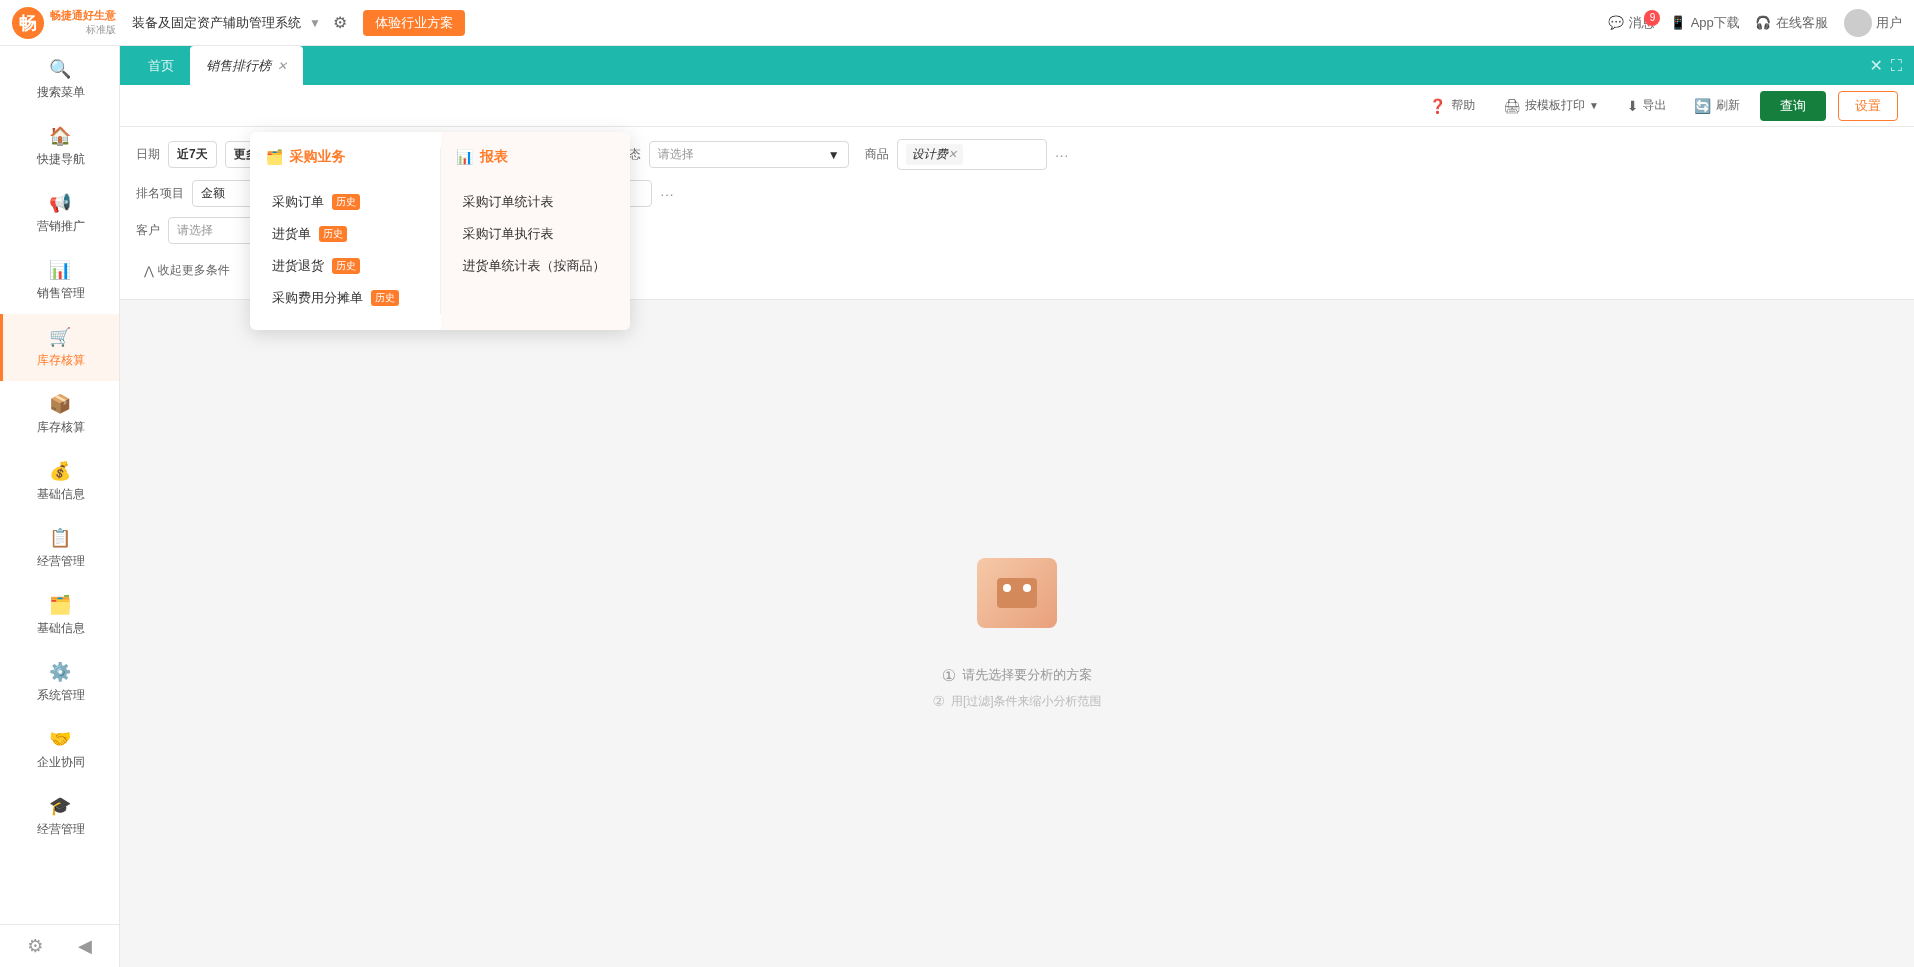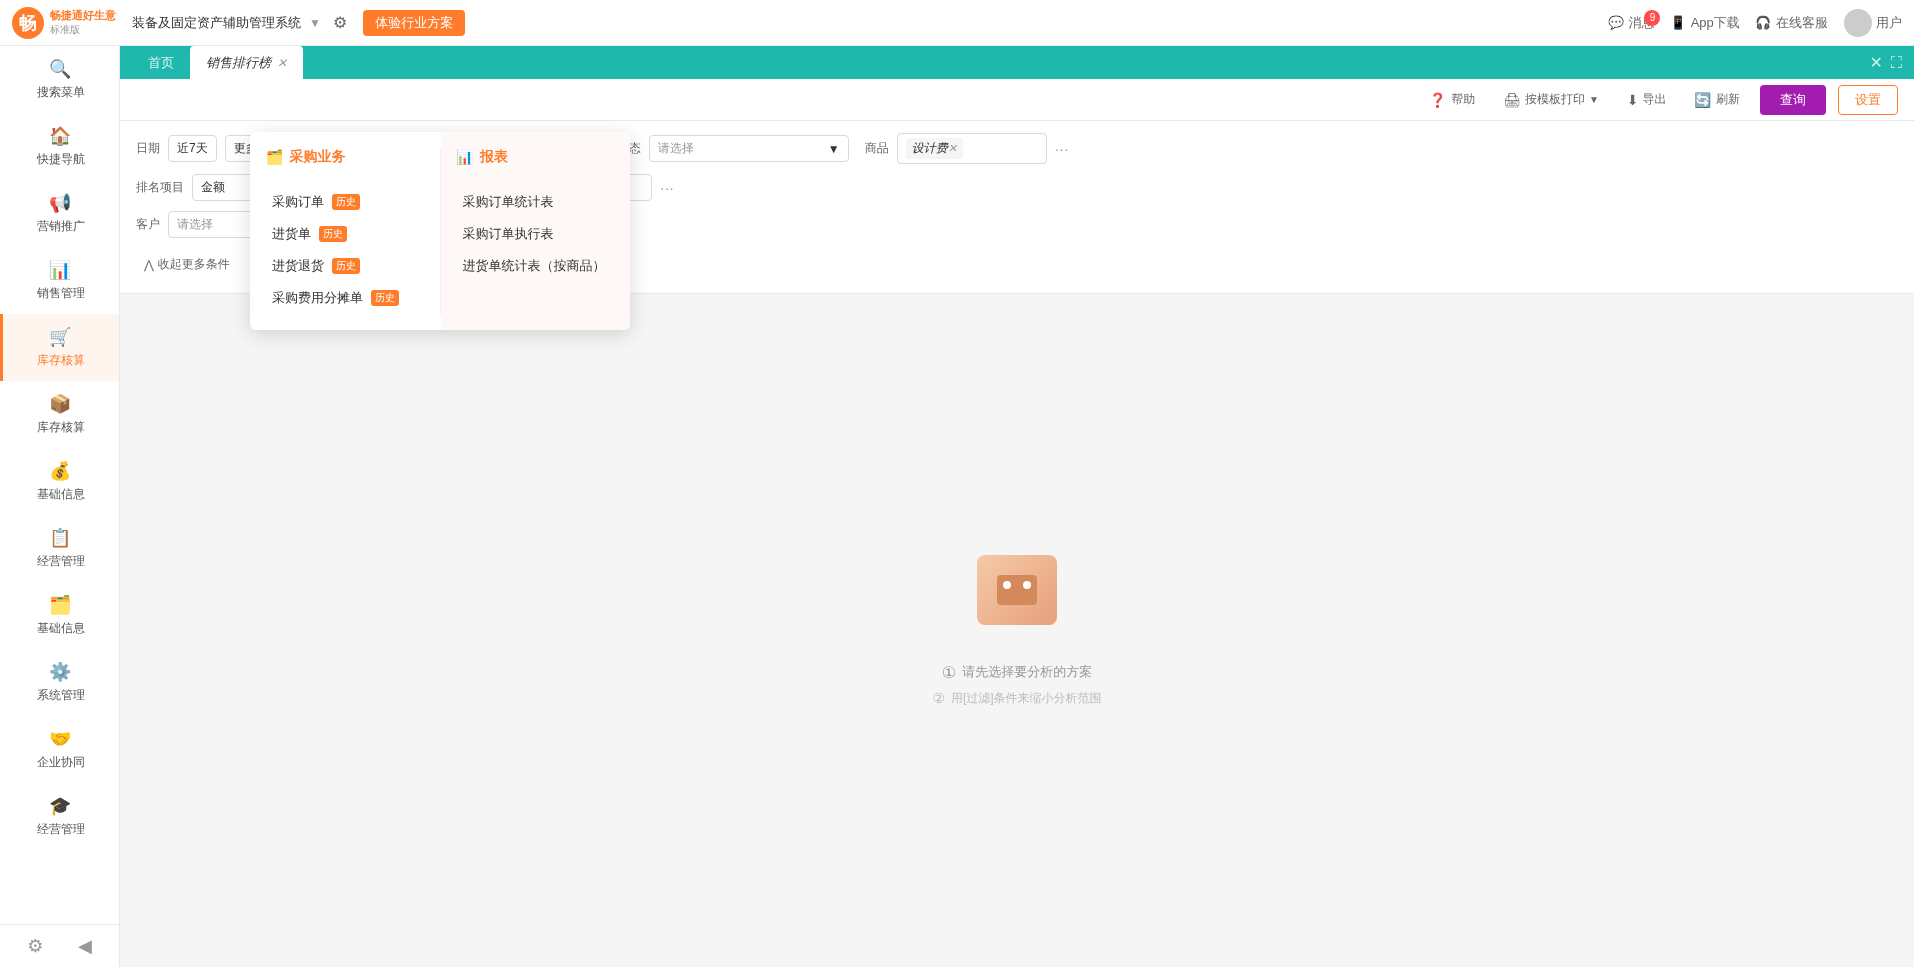--- a/index.html
+++ b/index.html
@@ -73,21 +73,21 @@
     }
     .sidebar-bottom-icon { font-size: 18px; color: #999; cursor: pointer; }
 
     
     .content-area {
       flex: 1; display: flex; flex-direction: column; overflow: hidden; position: relative;
     }
 
     
     .tab-bar {
-      height: 33px; background: #1eb8ac; display: flex; align-items: center;
+      height: 39px; background: #1eb8ac; display: flex; align-items: center;
       padding: 0 12px; gap: 0; flex-shrink: 0;
     }
     .tab-item {
       height: 100%; display: flex; align-items: center; padding: 0 16px;
       font-size: 13px; cursor: pointer; color: rgba(255,255,255,0.85);
       position: relative;
     }
     .tab-item.active { background: #fff; color: #333; border-radius: 4px 4px 0 0; font-style: italic; }
     .tab-close { margin-left: 6px; color: #999; font-size: 12px; cursor: pointer; }
     .tab-bar-actions {
@@ -101,40 +101,40 @@
       height: 42px; background: #fff; display: flex; align-items: center;
       padding: 0 16px; gap: 12px; border-bottom: 1px solid #e8e8e8; flex-shrink: 0;
       justify-content: flex-end;
     }
     .toolbar-btn {
       display: flex; align-items: center; gap: 4px; font-size: 12px; color: #666;
       cursor: pointer; padding: 4px 8px;
     }
     .toolbar-btn .icon { font-size: 14px; }
     .query-btn {
-      background: #a21caf; color: white; border: none; border-radius: 4px;
+      background: #15803d; color: white; border: none; border-radius: 4px;
       padding: 6px 20px; font-size: 13px; cursor: pointer;
     }
     .set-btn {
       background: white; color: #ff7c2a; border: 1px solid #ff7c2a; border-radius: 4px;
       padding: 5px 16px; font-size: 13px; cursor: pointer;
     }
 
     
     .filter-area {
       background: #fff; padding: 12px 16px; border-bottom: 1px solid #e8e8e8; flex-shrink: 0;
     }
     .filter-row { display: flex; align-items: center; gap: 16px; margin-bottom: 10px; }
     .filter-row:last-child { margin-bottom: 0; }
     .filter-item { display: flex; align-items: center; gap: 8px; font-size: 13px; color: #333; }
     .filter-label { font-size: 12px; color: #666; white-space: nowrap; }
     .filter-input {
       border: 1px solid #d9d9d9; border-radius: 4px; padding: 4px 8px;
       font-size: 12px; color: #333; background: white;
-      display: flex; align-items: center; gap: 6px; cursor: pointer; min-width: 200px;
+      display: flex; align-items: center; gap: 6px; cursor: pointer; min-width: 200px; font-weight: bold;
     }
     .filter-select {
       border: 1px solid #d9d9d9; border-radius: 4px; padding: 4px 8px;
       font-size: 12px; min-width: 180px; display: flex; align-items: center;
       justify-content: space-between; cursor: pointer;
     }
     .tag-item {
       display: inline-flex; align-items: center; 
       background: #f5f5f5; border-radius: 3px; padding: 2px 6px;
       font-size: 12px; color: #333; font-style: italic;
@@ -185,21 +185,21 @@
 </head>
 <body>
 
 <div class="top-header">
   <div class="logo-area">
     <div class="logo-icon">
       <span>畅</span>
     </div>
     <div>
       <div style="font-size:11px;color:#ff7c2a;font-weight:bold;">畅捷通好生意</div>
-      <div style="font-size:10px;color:#999;">标准版</div>
+      <div style="font-size:10px;color:#999;text-align:right;">标准版</div>
     </div>
   </div>
 
   <div class="system-title-area">
     <span class="system-title">装备及固定资产辅助管理系统</span>
     <span class="title-arrow">▼</span>
     <span class="settings-icon-btn">⚙</span>
     <button class="industry-btn">体验行业方案</button>
   </div>
 

